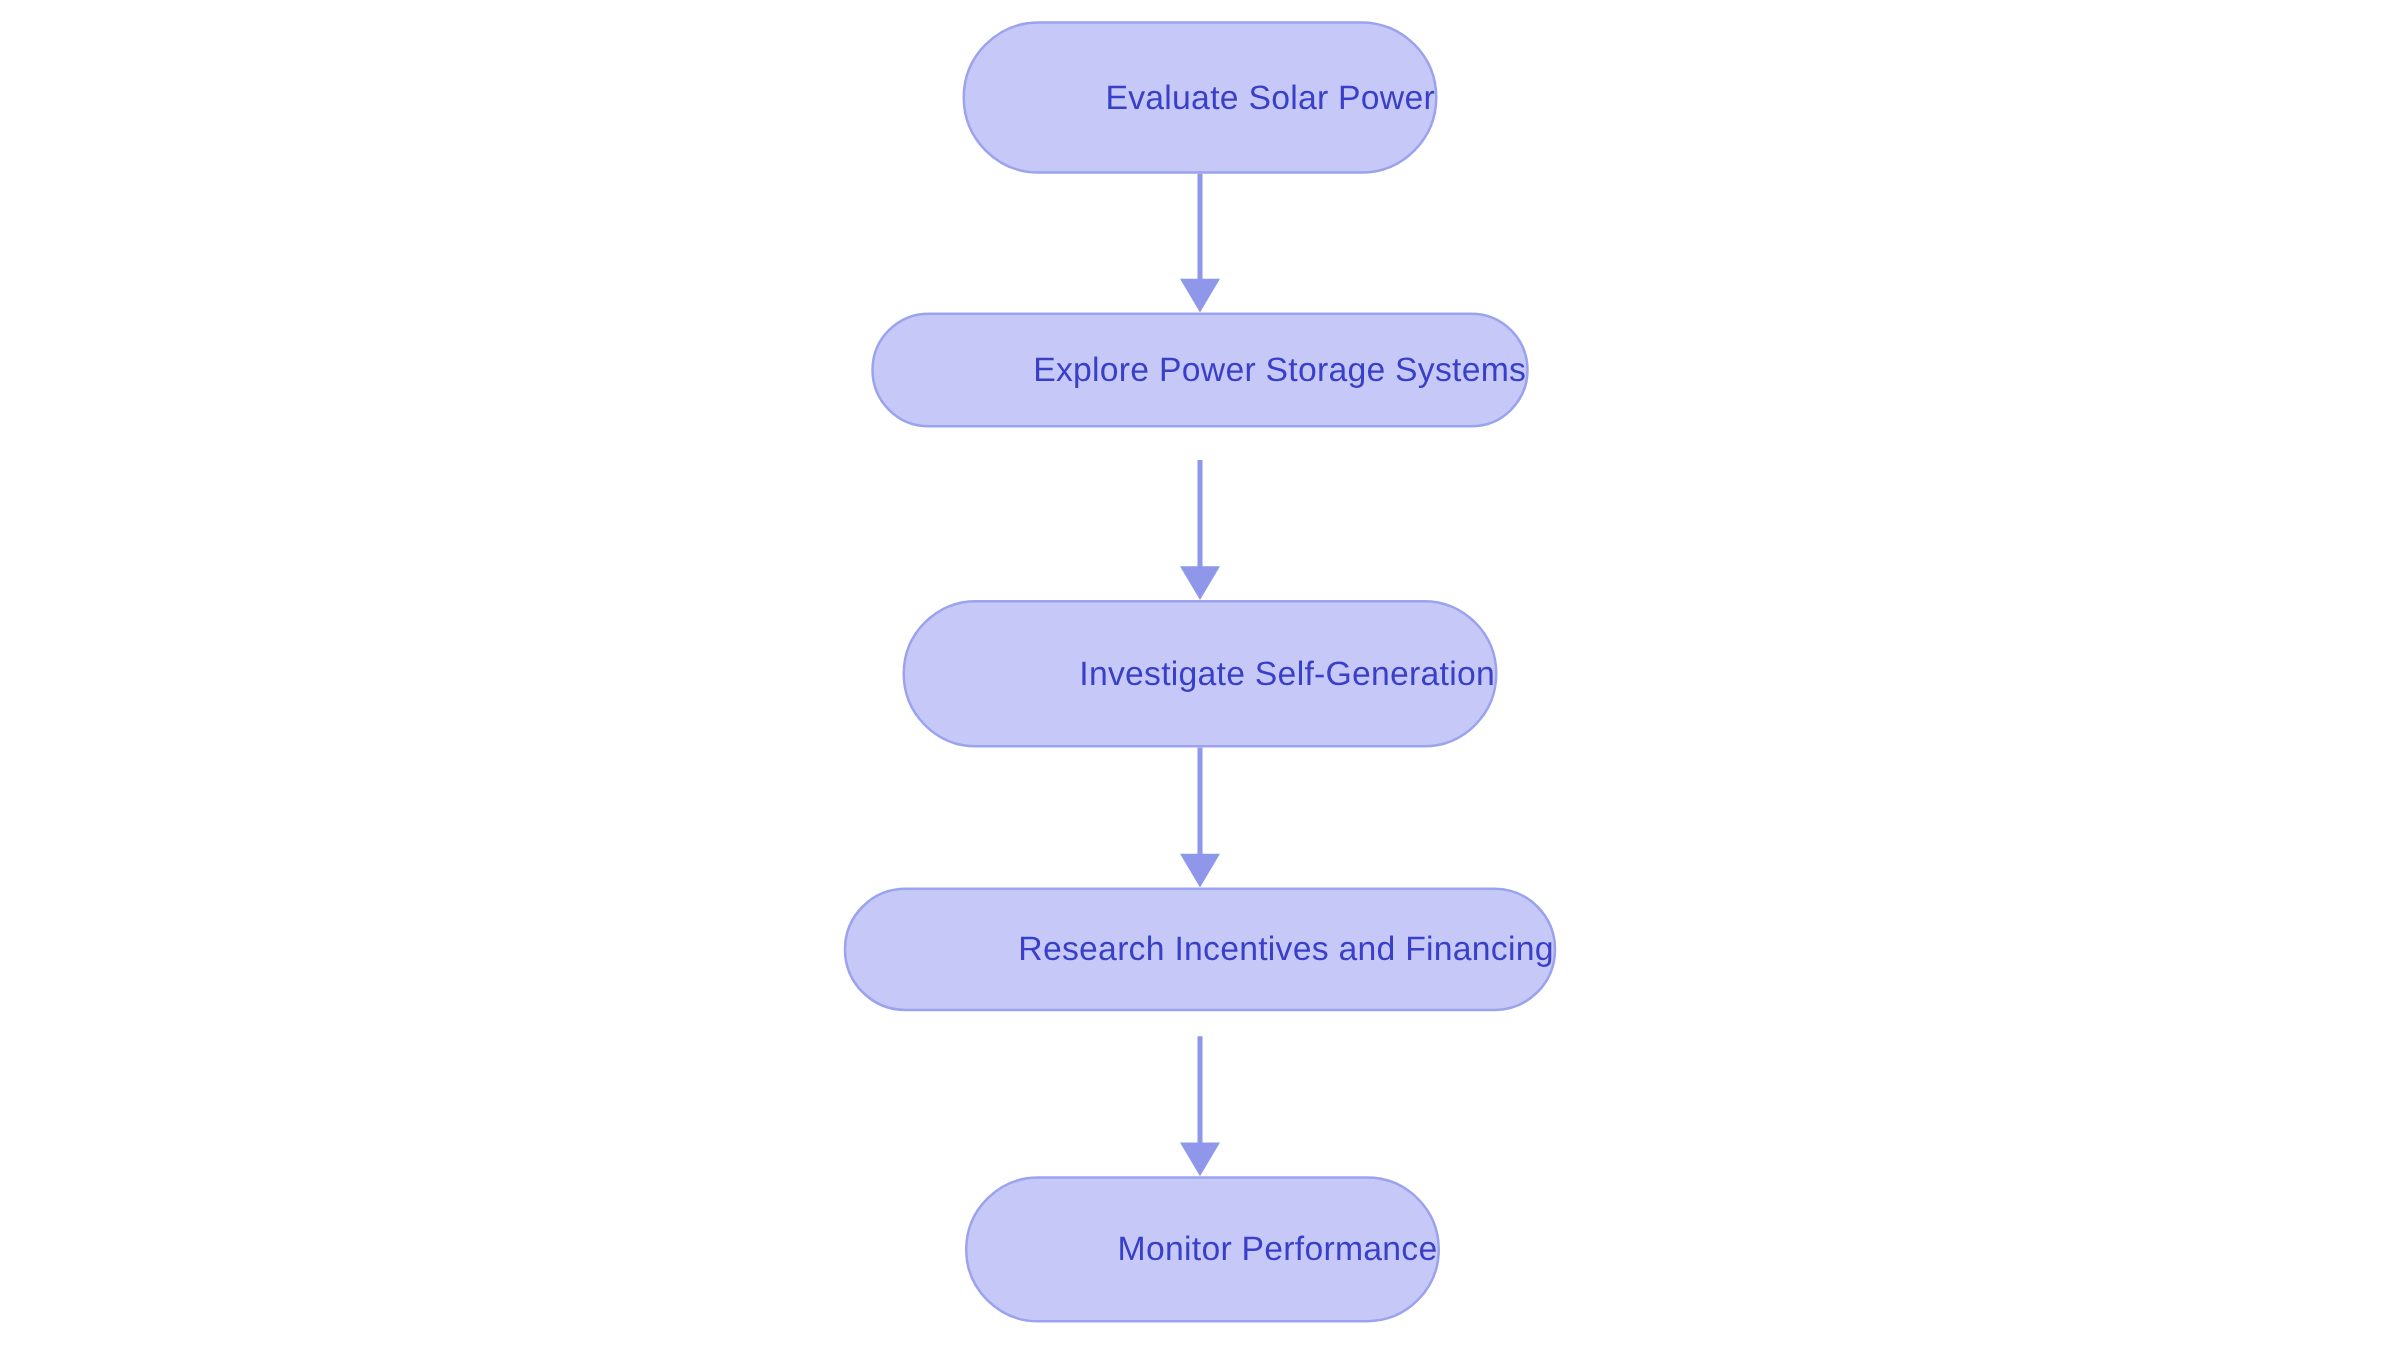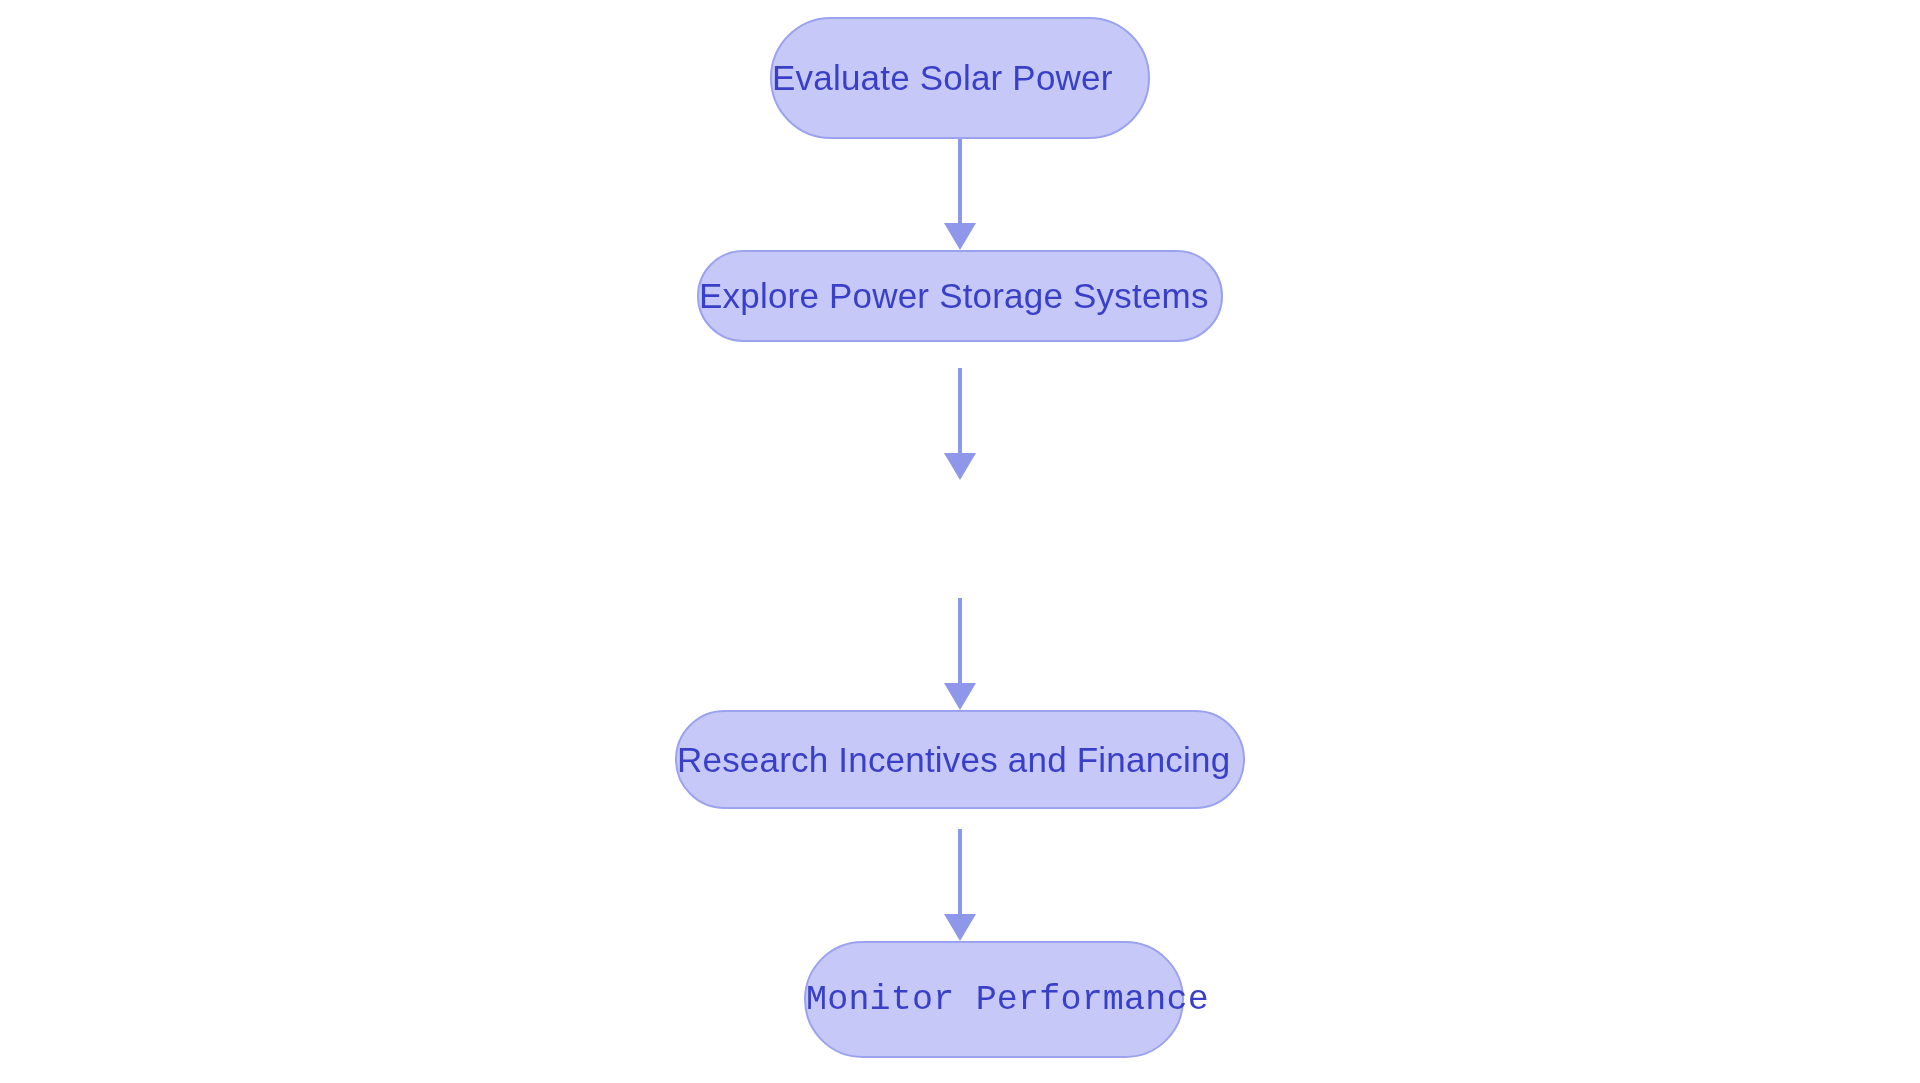--- a/index.html
+++ b/index.html
@@ -20,33 +20,33 @@
     --arrow: #8f97ea;
   }
   .node {
     position: absolute;
     box-sizing: border-box;
     background: var(--node-fill);
     border: 2px solid var(--node-border);
     border-radius: 61px;
     display: flex;
     align-items: center;
-    justify-content: flex-start;
+    justify-content: flex-end;
     color: var(--node-text);
-    font-size: 35px;
+    font-size: 27px;
     font-weight: 500;
     letter-spacing: 0.2px;
     text-align: center;
     white-space: nowrap;
   }
   .node-1 { left: 770px; top: 17px;  width: 380px; height: 122px; }
   .node-2 { left: 697px; top: 250px; width: 526px; height: 92px; }
   .node-3 { left: 722px; top: 480px; width: 476px; height: 118px; }
   .node-4 { left: 675px; top: 710px; width: 570px; height: 99px; }
-  .node-5 { left: 804px; top: 941px; width: 380px; height: 117px; font-family: Liberation Mono, monospace; }
+  .node-5 { left: 772px; top: 941px; width: 380px; height: 117px; }
 
   .arrow {
     position: absolute;
     left: 944px;   
     width: 32px;
   }
   .arrow .stem {
     position: absolute;
     left: 14px;
     top: 0;
@@ -88,20 +88,23 @@
 
   <div class="node node-2">
     <span>Explore Power Storage Systems</span>
   </div>
 
   <div class="arrow arrow-2">
     <div class="stem"></div>
     <div class="head"></div>
   </div>
 
+  <div class="node node-3">
+    <span>Investigate Self-Generation</span>
+  </div>
 
   <div class="arrow arrow-3">
     <div class="stem"></div>
     <div class="head"></div>
   </div>
 
   <div class="node node-4">
     <span>Research Incentives and Financing</span>
   </div>
 

